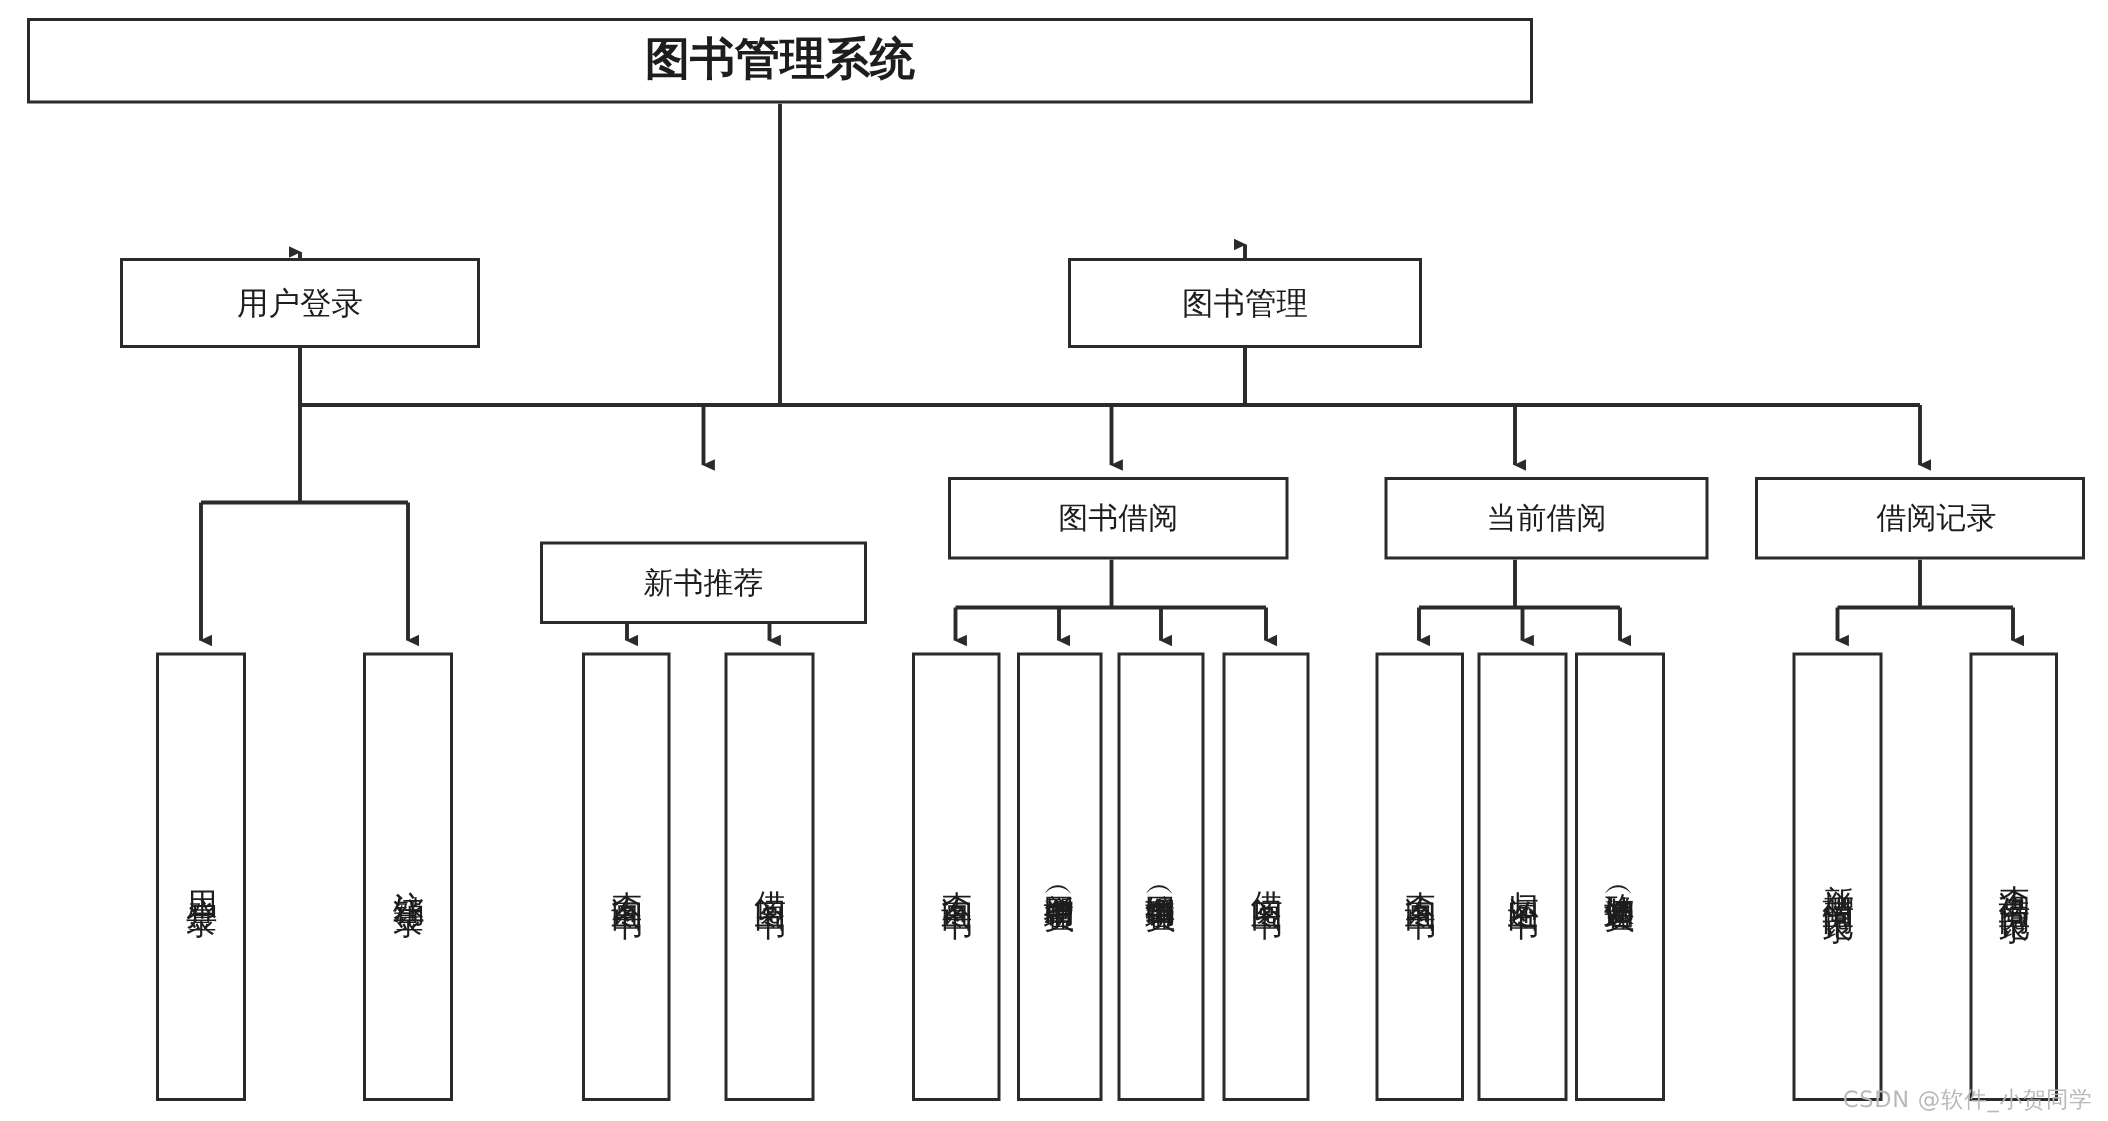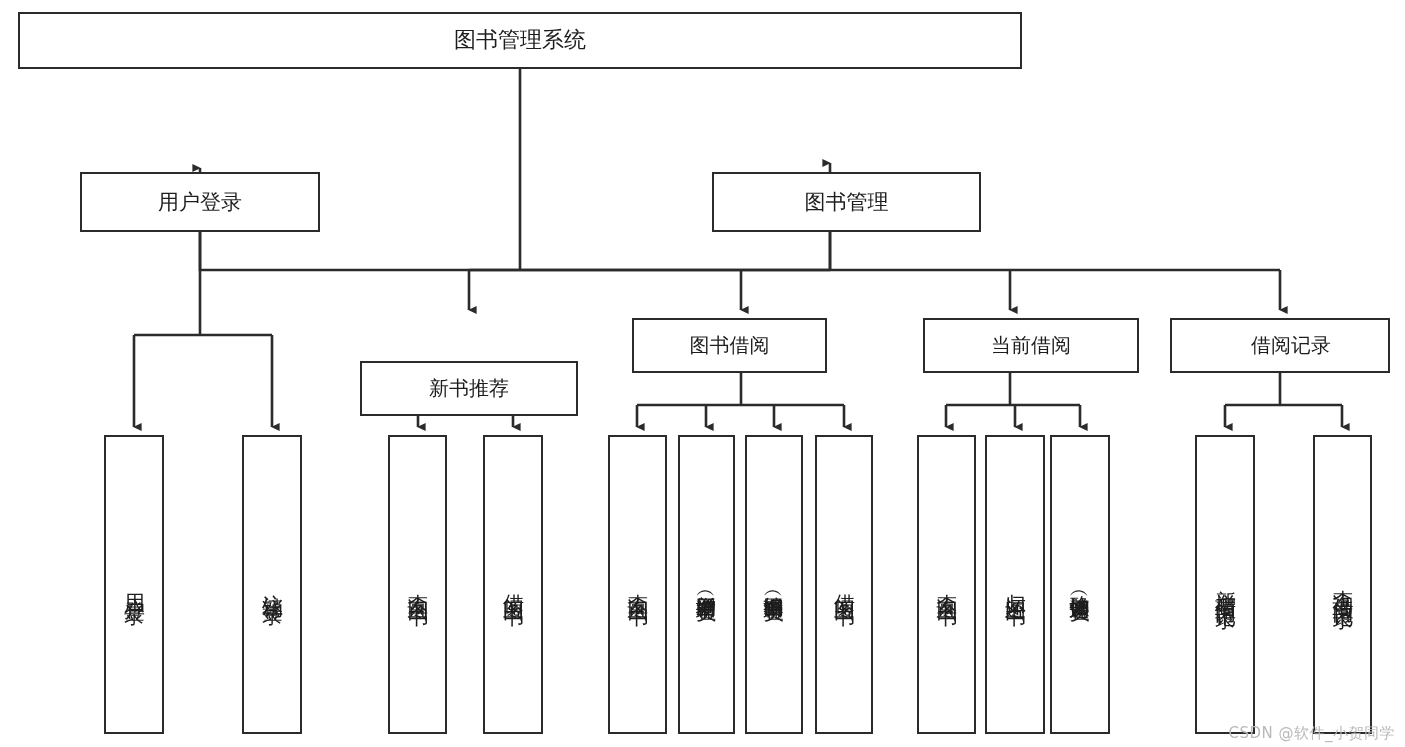--- a/index.html
+++ b/index.html
@@ -37,33 +37,33 @@
     overflow: hidden;
   }
   .node .node-label {
     color: #1d1d1d;
     text-align: center;
     line-height: 1.28;
     white-space: nowrap;
   }
   
   .node.level-root { left: 18px; top: 12px; width: 1004px; height: 57px; }
-  .node.level-root .node-label { font-size: 22px; }
+  .node.level-root .node-label { font-size: 30px; font-weight: bold; }
 
   
   .node.level-2 { top: 172px; height: 60px; }
   .node.level-2 .node-label { font-size: 21px; }
   .node.n-user-login   { left: 80px;  width: 240px; }
-  .node.n-book-manage  { left: 712px; width: 269px; }
+  .node.n-book-manage  { left: 712px; width: 236px; }
 
   
   .node.level-3 { top: 318px; height: 55px; }
   .node.level-3 .node-label { font-size: 20px; }
   .node.n-new-book-rec   { left: 360px;  width: 218px; margin-top: 43px; }
-  .node.n-book-borrow    { left: 632px;  width: 195px; }
+  .node.n-book-borrow    { left: 632px;  width: 227px; }
   .node.n-current-borrow { left: 902px;  width: 216px; margin-left: 21px; }
   .node.n-borrow-record  { left: 1170px; width: 220px; padding-left: 22px; }
 
   
   .node.leaf {
     top: 435px;
     height: 299px;
     align-items: center;
     justify-content: center;
   }

